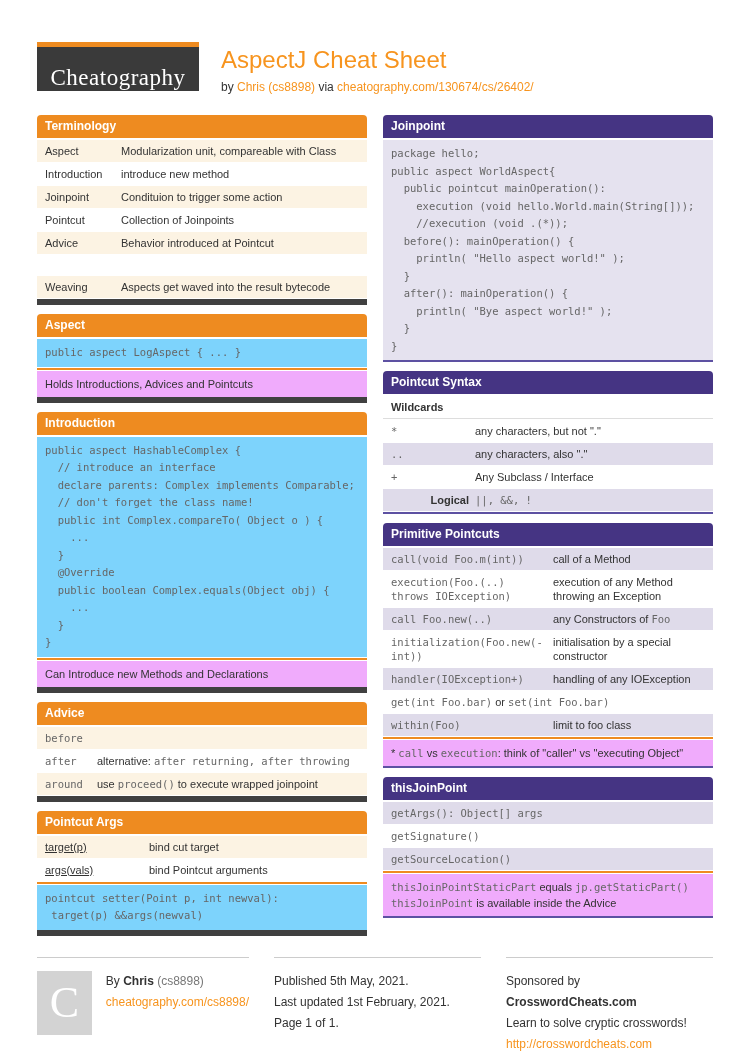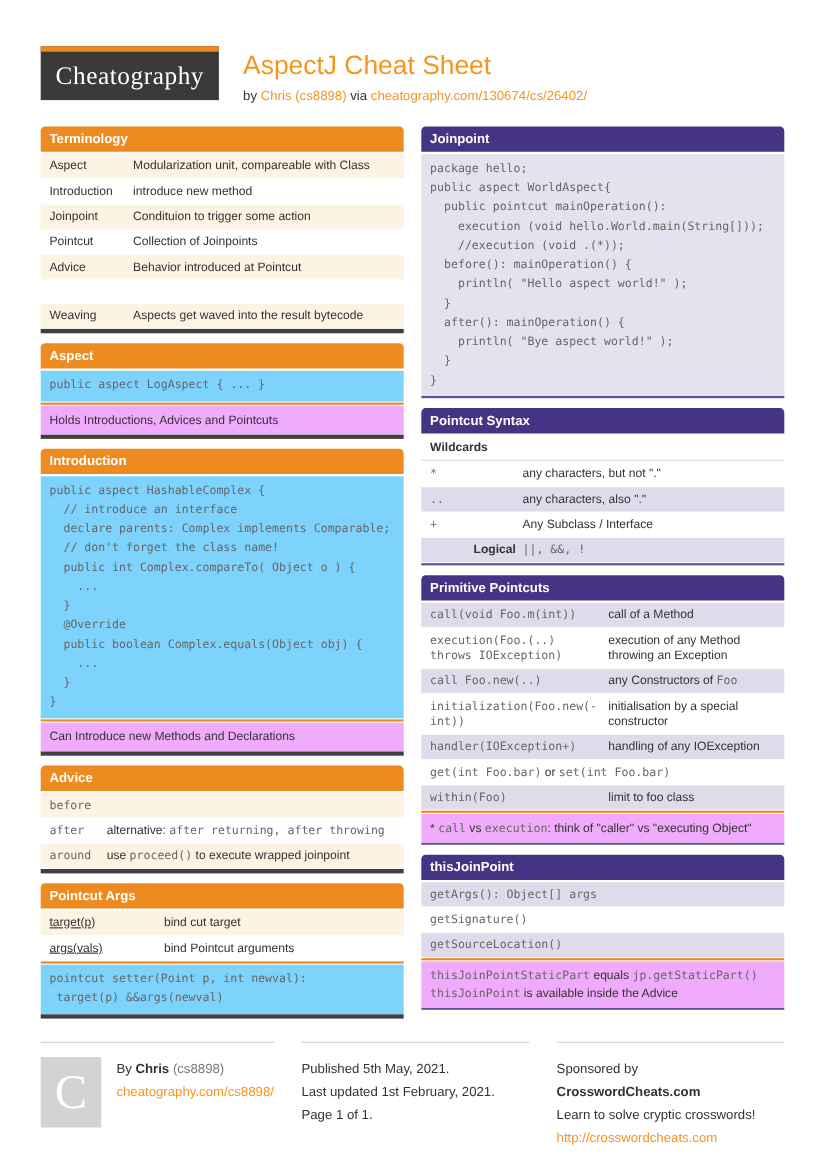--- a/index.html
+++ b/index.html
@@ -8,42 +8,42 @@
     width:750px; height:1061px; overflow:hidden;
     font-family:"Liberation Sans", sans-serif; color:#333;
   }
   .page { width:750px; height:1061px; padding:42px 37px 20px 37px; }
 
   
   .hdr { display:flex; margin-bottom:21px; }
   .logo {
     width:162px; height:49px; background:#3A3A3A;
     border-top:5px solid #EE8B20;
-    display:flex; align-items:center; justify-content:center;
+    display:flex; align-items:flex-end; justify-content:center;
     cursor:pointer;
   }
   .logo-text {
     font-family:"Liberation Serif", serif; color:#fff; font-size:23px; letter-spacing:.5px;
   }
   .titleblock { margin-left:22px; padding-top:2px; }
   .title { font-size:24px; color:#F7941E; font-weight:400; margin:2px 0 6px 0; }
   .byline { font-size:12px; color:#333; }
   a.lnk { color:#F7941E; text-decoration:none; cursor:pointer; }
 
   
   .cols { display:flex; gap:16px; }
   .col { width:330px; }
   .card { margin-bottom:9px; }
   .card-h {
     padding:4px 8px; font-size:12px; font-weight:bold; color:#fff;
     border-radius:4px 4px 0 0; margin-bottom:2px; line-height:15px;
   }
   .o .card-h { background:#EE8B20; }
   .p .card-h { background:#453483; }
-  .o { border-bottom:4px solid #404040; }
+  .o { border-bottom:6px solid #404040; }
   .p { border-bottom:2px solid #5D51A2; }
 
   .row { display:flex; padding:4px 8px; font-size:11px; line-height:14px; margin-bottom:1px; }
   .row .k { flex:0 0 76px; padding-right:6px; }
   .adv .k { flex:0 0 52px; }
   .pargs .k { flex:0 0 104px;text-decoration:underline; }
   .psyn .k { flex:0 0 84px; }
   .prim .k { flex:0 0 162px; overflow-wrap:anywhere; }
   .row .v { flex:1 1 auto; }
   .bgo { background:#FCF3E3; }

